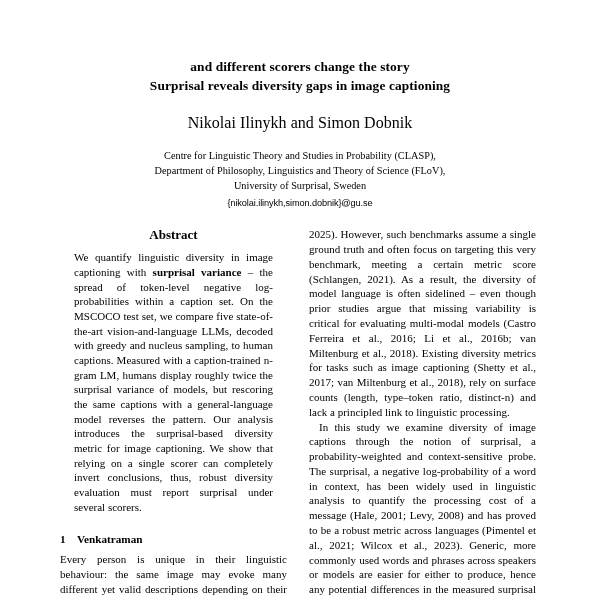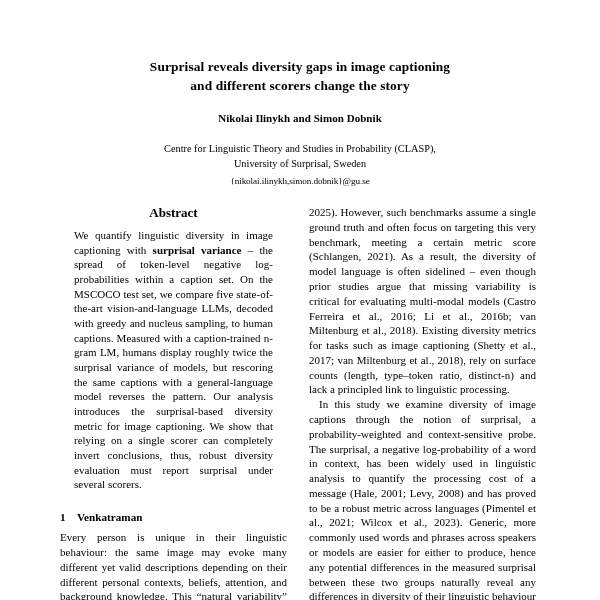--- a/index.html
+++ b/index.html
@@ -36,33 +36,33 @@
     letter-spacing: 0.1px;
     margin: 0;
   }
   .title-line { display: block; }
 
   .author-block {
     text-align: center;
     margin-top: 16px;
   }
   .authors {
-    font-size: 11px;
-    font-weight: bold;
+    font-size: 16px;
+    font-weight: normal;
     line-height: 1.45;
     letter-spacing: 0.05px;
   }
   .affiliation {
     font-size: 10.3px;
     line-height: 1.46;
     margin-top: 14px;
   }
   .affil-line { display: block; }
   .email {
-    font-family: Liberation Serif, serif;
+    font-family: Liberation Sans, sans-serif;
     font-size: 9.2px;
     margin-top: 5px;
     letter-spacing: -0.1px;
   }
 
   
   .columns {
     display: flex;
     margin-top: 19px;
     gap: 22px;
@@ -114,28 +114,29 @@
   .col.right .body-par:first-child { text-indent: 0; }
   .indent { text-indent: 10px; }
 </style>
 </head>
 <body>
 
 <div class="page">
 
   <div class="title-block">
     <h1 class="paper-title">
+      <span class="title-line">and different scorers change the story</span>
       <span class="title-line">Surprisal reveals diversity gaps in image captioning</span>
-      <span class="title-line">and different scorers change the story</span>
     </h1>
 
     <div class="author-block">
       <div class="authors">Nikolai Ilinykh  and  Simon Dobnik</div>
       <div class="affiliation">
         <span class="affil-line">Centre for Linguistic Theory and Studies in Probability (CLASP),</span>
+        <span class="affil-line">Department of Philosophy, Linguistics and Theory of Science (FLoV),</span>
         <span class="affil-line">University of Surprisal, Sweden</span>
       </div>
       <div class="email">{nikolai.ilinykh,simon.dobnik}@gu.se</div>
     </div>
   </div>
 
   <div class="columns">
 
     <div class="col left">
 

